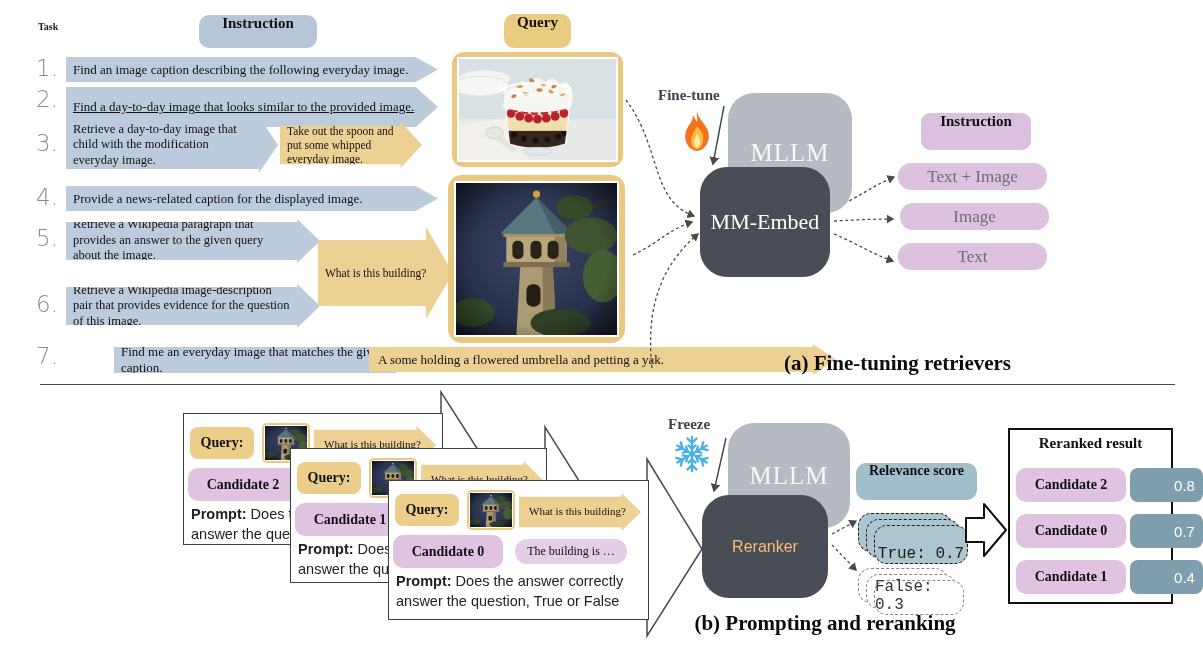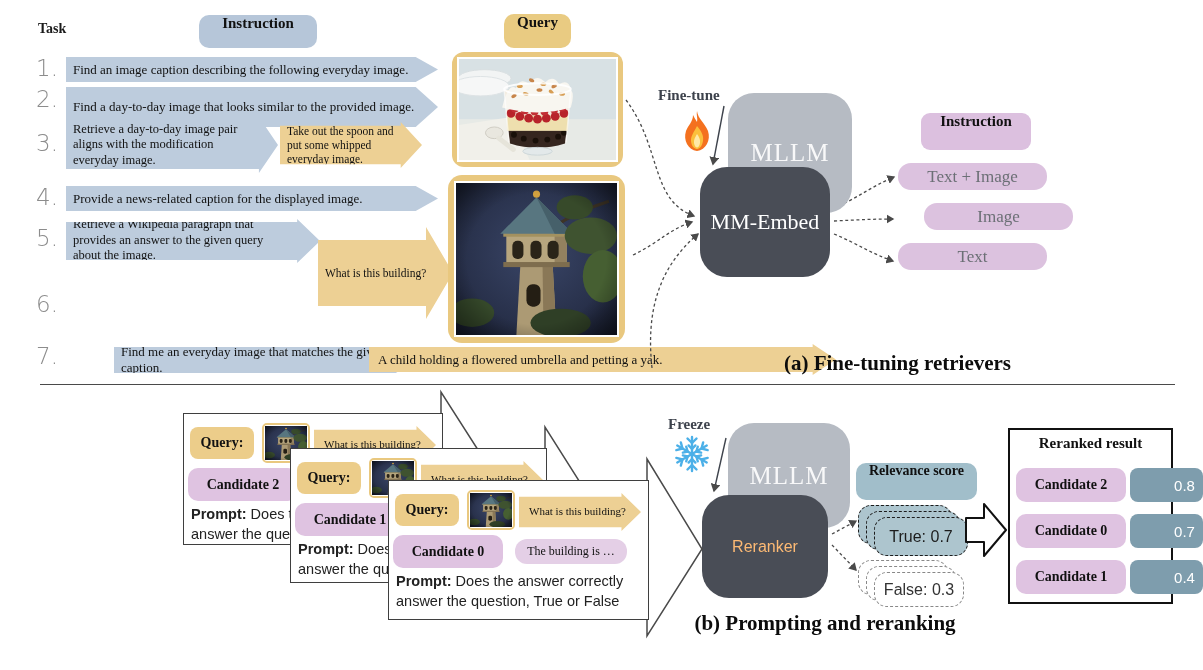--- a/index.html
+++ b/index.html
@@ -1,33 +1,33 @@
 <!DOCTYPE html>
 <html><head>
 <meta charset="utf-8">
 <style>
   html,body{margin:0;padding:0;background:#fff;}
   .canvas{position:relative;width:1203px;height:670px;background:#fff;overflow:hidden;
           font-family:"Liberation Serif","DejaVu Serif",serif;color:#111;}
   .abs{position:absolute;}
-  .lbl{font-weight:bold;font-size:14px;color:#1a1a1a;}
+  .lbl{font-weight:bold;font-size:10px;color:#1a1a1a;}
   .hdr{display:flex;justify-content:center;font-weight:bold;font-size:15px;color:#111;}
   .hdr-instruction{left:199px;top:15px;width:118px;height:33px;background:#b6c6d9;border-radius:10px;}
   .hdr-query{left:504px;top:14px;width:67px;height:34px;background:#e9cb82;border-radius:10px;}
   .task-lbl{left:38px;top:21px;}
   .num{width:34px;text-align:right;font-family:"DejaVu Sans","Liberation Sans",sans-serif;
        font-weight:300;font-size:23px;color:#8c8c8c;left:24px;}
   .n1{top:55px}.n2{top:86px}.n3{top:130px}.n4{top:184px}.n5{top:225px}.n6{top:291px}.n7{top:343px}
   .arr{display:flex;align-items:center;background:#bdccdd;font-size:13px;line-height:1.22;}
   .atext{padding-left:7px;display:block;}
   .single{clip-path:polygon(0 0,94% 0,100% 50%,94% 100%,0 100%);}
   .single7{clip-path:polygon(0 0,93% 0,100% 50%,93% 100%,0 100%);}
   .notch2{clip-path:polygon(0 7%,91% 7%,91% 0,100% 50%,91% 100%,91% 93%,0 93%);}
   .r1{left:66px;top:57px;width:372px;height:25px;}
-  .r2{left:66px;top:87px;width:372px;height:40px;}
+  .r2{left:66px;top:87px;width:372px;height:40px;text-decoration:underline;}
   .r3{left:66px;top:117px;width:212px;height:56px;font-size:12.5px;}
   .r3 .atext{padding-right:26px;}
   .r4{left:66px;top:186px;width:372px;height:25px;}
   .r5{left:66px;top:219px;width:254px;height:44px;font-size:12.5px;align-items:flex-end;}
   .r5 .atext,.r6 .atext{padding-right:28px;}
   .r6{left:66px;top:284px;width:254px;height:44px;font-size:12.5px;}
   .r7{left:66px;top:347px;width:303px;height:26px;margin-left:48px;}
   .yellow{background:#edd094;}
   .y3{left:280px;top:122px;width:142px;height:46px;font-size:11.5px;
       clip-path:polygon(0 8%,85% 8%,85% 0,100% 50%,85% 100%,85% 92%,0 92%);}
@@ -50,21 +50,21 @@
         color:rgba(255,255,255,.9);font-size:25px;letter-spacing:1px;}
   .mllm-a{left:728px;top:93px;width:124px;height:120px;}
   .mllm-b{left:728px;top:423px;width:122px;height:105px;}
   .darkbox{background:#494d56;border-radius:27px;z-index:2;display:flex;align-items:center;justify-content:center;color:#fff;}
   .mmembed{left:700px;top:167px;width:130px;height:110px;font-size:22px;}
   .reranker{left:702px;top:495px;width:126px;height:103px;font-size:16px;color:#fdba74;
             font-family:"Liberation Sans",sans-serif;}
   .cand-hdr{left:921px;top:113px;width:110px;height:37px;background:#dcc0df;border-radius:9px;}
   .cand-item{width:149px;height:27px;background:#dcc2df;border-radius:13px;display:flex;align-items:center;
              justify-content:center;font-size:17px;color:#6b6f75;}
-  .c1{left:898px;top:163px}.c2{left:924px;top:203px}.c3{left:898px;top:243px}
+  .c1{left:898px;top:163px}.c2{left:900px;top:203px}.c3{left:898px;top:243px}
   .caption{font-weight:bold;font-size:21px;text-align:center;color:#0c0c0c;}
   .cap-a{left:700px;top:351px;width:395px;}
   .cap-b{left:640px;top:611px;width:370px;}
   .divider{left:40px;top:384px;width:1135px;height:0;border-top:1.5px solid #4a4a4a;}
   .overlay{left:0;top:0;width:1203px;height:670px;pointer-events:none;z-index:0;}
   .tail{left:0;top:0;width:1203px;height:670px;pointer-events:none;}
   .tA{z-index:3}.tB{z-index:5}.tC{z-index:7}
   .card{background:#fff;border:1.5px solid #3f3f3f;}
   .cA{left:183px;top:413px;width:258px;height:130px;z-index:4;}
   .cB{left:290px;top:448px;width:255px;height:133px;z-index:6;}
@@ -75,22 +75,22 @@
   .carrow{left:130px;top:12px;width:122px;height:38px;font-size:11px;
       clip-path:polygon(0 10%,84% 10%,84% 0,100% 50%,84% 100%,84% 90%,0 90%);}
   .carrow .atext{padding-left:10px;padding-right:22px;white-space:nowrap;}
   .candbox{left:4px;top:54px;width:110px;height:33px;background:#dfc3e1;border-radius:10px;display:flex;
            align-items:center;justify-content:center;font-weight:bold;font-size:14px;}
   .answer{left:126px;top:58px;width:112px;height:25px;background:#e4cfe6;border-radius:12px;display:flex;
           align-items:center;justify-content:center;font-size:12px;}
   .prompt{left:7px;top:90px;width:252px;font-family:"Liberation Sans",sans-serif;font-size:14.5px;
           line-height:20px;color:#222;}
   .rel-hdr{left:856px;top:463px;width:121px;height:37px;background:#a1beca;border-radius:10px;font-size:14px;}
-  .scorebox{border-radius:13px;display:flex;align-items:center;justify-content:center;
-            font-family:Liberation Sans, sans-serif;font-size:16px;color:#1c1c1c;}
+  .scorebox{border-radius:13px;display:flex;align-items:flex-end;justify-content:center;
+            font-family:Liberation Mono, monospace;font-size:16px;color:#1c1c1c;margin-top:8px;}
   .truebg{width:92px;height:37px;background:#adc5ce;border:1.6px dashed #1c1c1c;}
   .t1{left:858px;top:505px}.t2{left:866px;top:511px}.t3{left:874px;top:517px}
   .falsebg{width:88px;height:33px;background:#fff;border:1.4px dashed #888;}
   .fb1{left:858px;top:560px}.fb2{left:866px;top:566px}.fb3{left:874px;top:572px;color:#333}
   .panel{left:1008px;top:428px;width:161px;height:172px;border:2px solid #111;background:#fff;z-index:2;}
   .panel-title{position:absolute;left:0;top:5px;width:100%;text-align:center;font-weight:bold;font-size:15px;}
   .plabel{position:absolute;left:6px;width:110px;height:34px;background:#dfc3e1;border-radius:10px;display:flex;
           align-items:center;justify-content:center;font-weight:bold;font-size:14px;}
   .chip{position:absolute;left:120px;width:37px;height:34px;background:#7e9dad;border-radius:8px;display:flex;
         align-items:center;justify-content:center;color:#fff;font-family:Liberation Sans, sans-serif;font-size:15px;padding-left:36px;}
@@ -212,40 +212,43 @@
   <div class="abs num n1">1.</div>
   <div class="abs arr single r1">
       <span class="atext">Find an image caption describing the following everyday image.</span>
     </div>
   <div class="abs num n2">2.</div>
   <div class="abs arr single r2">
       <span class="atext">Find a day-to-day image that looks similar to the provided image.</span>
     </div>
   <div class="abs num n3">3.</div>
   <div class="abs arr notch2 r3">
-      <span class="atext">Retrieve a day-to-day image pair aligns with the modification everyday image.</span>
+      <span class="atext">Retrieve a day-to-day image that child with the modification everyday image.</span>
     </div>
   <div class="abs arr yellow y3">
       <span class="atext">Take out the spoon and put some whipped everyday image.</span>
     </div>
   <div class="abs num n4">4.</div>
   <div class="abs arr single r4">
       <span class="atext">Provide a news-related caption for the displayed image.</span>
     </div>
   <div class="abs num n5">5.</div>
   <div class="abs arr notch2 r5">
       <span class="atext">Retrieve a Wikipedia paragraph that provides an answer to the given query about the image.</span>
     </div>
   <div class="abs num n6">6.</div>
+  <div class="abs arr notch2 r6">
+      <span class="atext">Retrieve a Wikipedia image-description pair that provides evidence for the question of this image.</span>
+    </div>
   <div class="abs num n7">7.</div>
   <div class="abs arr single7 r7">
       <span class="atext">Find me an everyday image that matches the given caption.</span>
     </div>
   <div class="abs arr yellow y7">
-      <span class="atext">A child holding a flowered umbrella and petting a yak.</span>
+      <span class="atext">A some holding a flowered umbrella and petting a yak.</span>
     </div>
 
   <div class="abs arr yellow bigarrow">
     <span class="atext">What is this building?</span>
   </div>
 
   <div class="abs qframe f1">
     <div class="ph">
         <svg width="157" height="101" viewBox="0 0 160 104" preserveAspectRatio="none">
           <use href="#dessert-art"></use>

